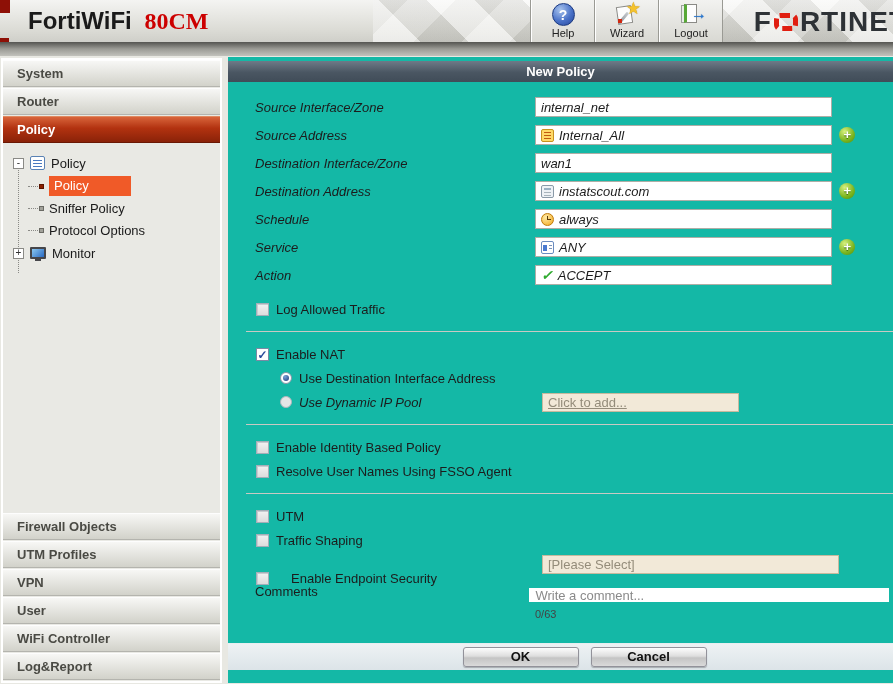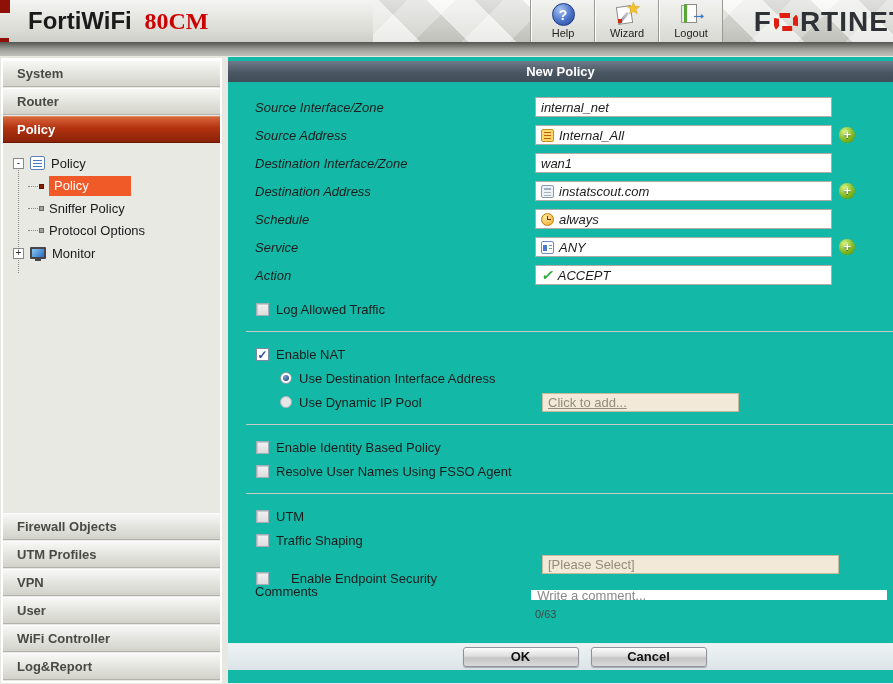--- a/index.html
+++ b/index.html
@@ -147,32 +147,32 @@
     width:13px; height:13px; border:1px solid #a4aeb8; cursor:pointer;
     background:linear-gradient(#f2f2f2,#dcdcdc); box-shadow:inset 1px 1px 0 #c8ccd0;
   }
   .checkbox.checked { background:#fff; border-color:#7a8aa4; box-shadow:none;
     color:#2a4a9a; font-size:12px; font-weight:bold; line-height:12px; text-align:center; }
   .radio-row { display:flex; align-items:center; gap:7px; height:24px; padding-left:52px; }
   .radio { width:12px; height:12px; border-radius:50%; border:1px solid #8a96a8; background:#fff; position:relative; cursor:pointer; }
   .radio.off { background:#e6e6e6; border-color:#b0b6bc; }
   .radio.on::after { content:''; position:absolute; left:2px; top:2px; width:6px; height:6px; border-radius:50%;
     background:radial-gradient(circle at 35% 30%, #7aa0d8, #1c3a78); }
-  .radio-label-area { width:255px; display:flex; align-items:center; gap:7px; }
+  .radio-label-area { width:255px; display:flex; align-items:center; gap:7px;font-style:italic; }
   .beige-field {
     height:19px; background:#f2e9d8; border:1px solid #c6ba9e; color:#948c7a;
     display:flex; align-items:center; padding:0 5px; cursor:pointer;
   }
   .beige-short { width:197px;text-decoration:underline; }
   .beige-long { width:297px; }
   .check-label-area { width:279px; display:flex; align-items:center; gap:22px;margin-top:29px; }
 
   .comments-row { display:flex; align-items:flex-start; padding-left:27px; margin-top:8px; }
   .comments-field {
-    width:380px; height:22px; border:6px solid #14b8a6; background:#fff; color:#8a8a8a;
+    width:380px; height:22px; border:4px solid #14b8a6; background:#fff; color:#8a8a8a;
     display:flex; align-items:center; padding:0 6px; cursor:text;
   }
   .counter { font-size:11px; color:#444; padding-left:307px; margin-top:2px; }
 
   .footer-bar {
     margin-top:23px; height:27px; background:linear-gradient(#eef2f4,#dce4e8);
     border-top:1px solid #e8eef0; display:flex; align-items:center; justify-content:center; gap:12px;
     transform:none;
   }
   .footer-bar .btn-pair { display:flex; gap:12px; transform:translateX(24px); }

